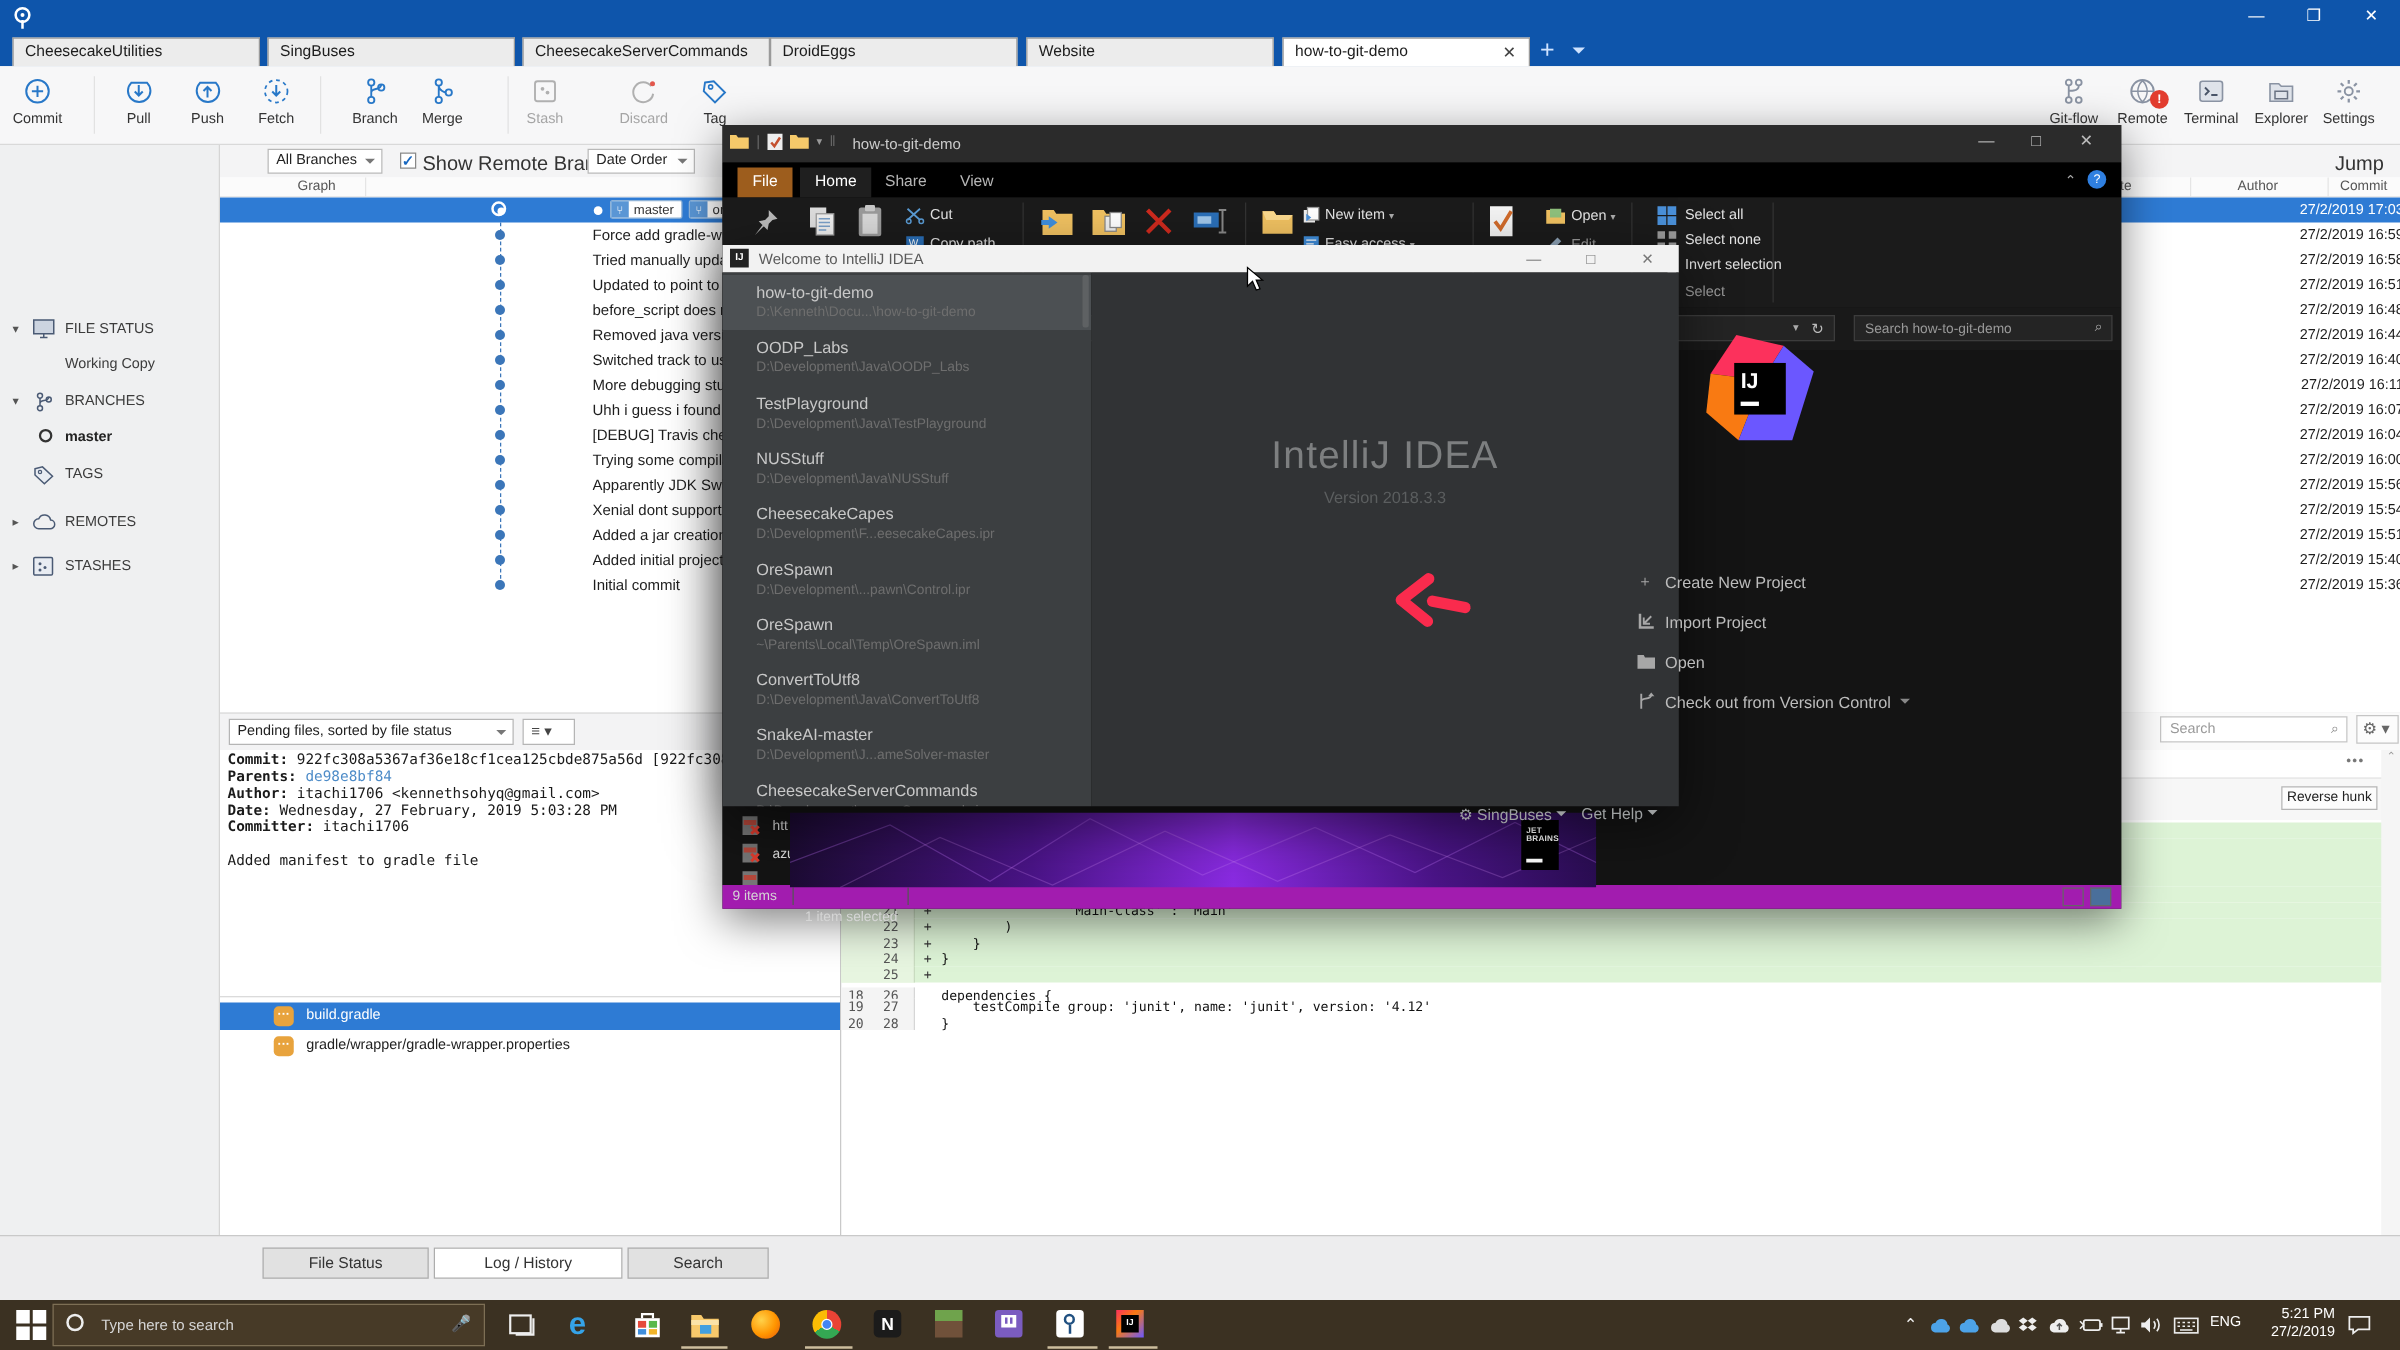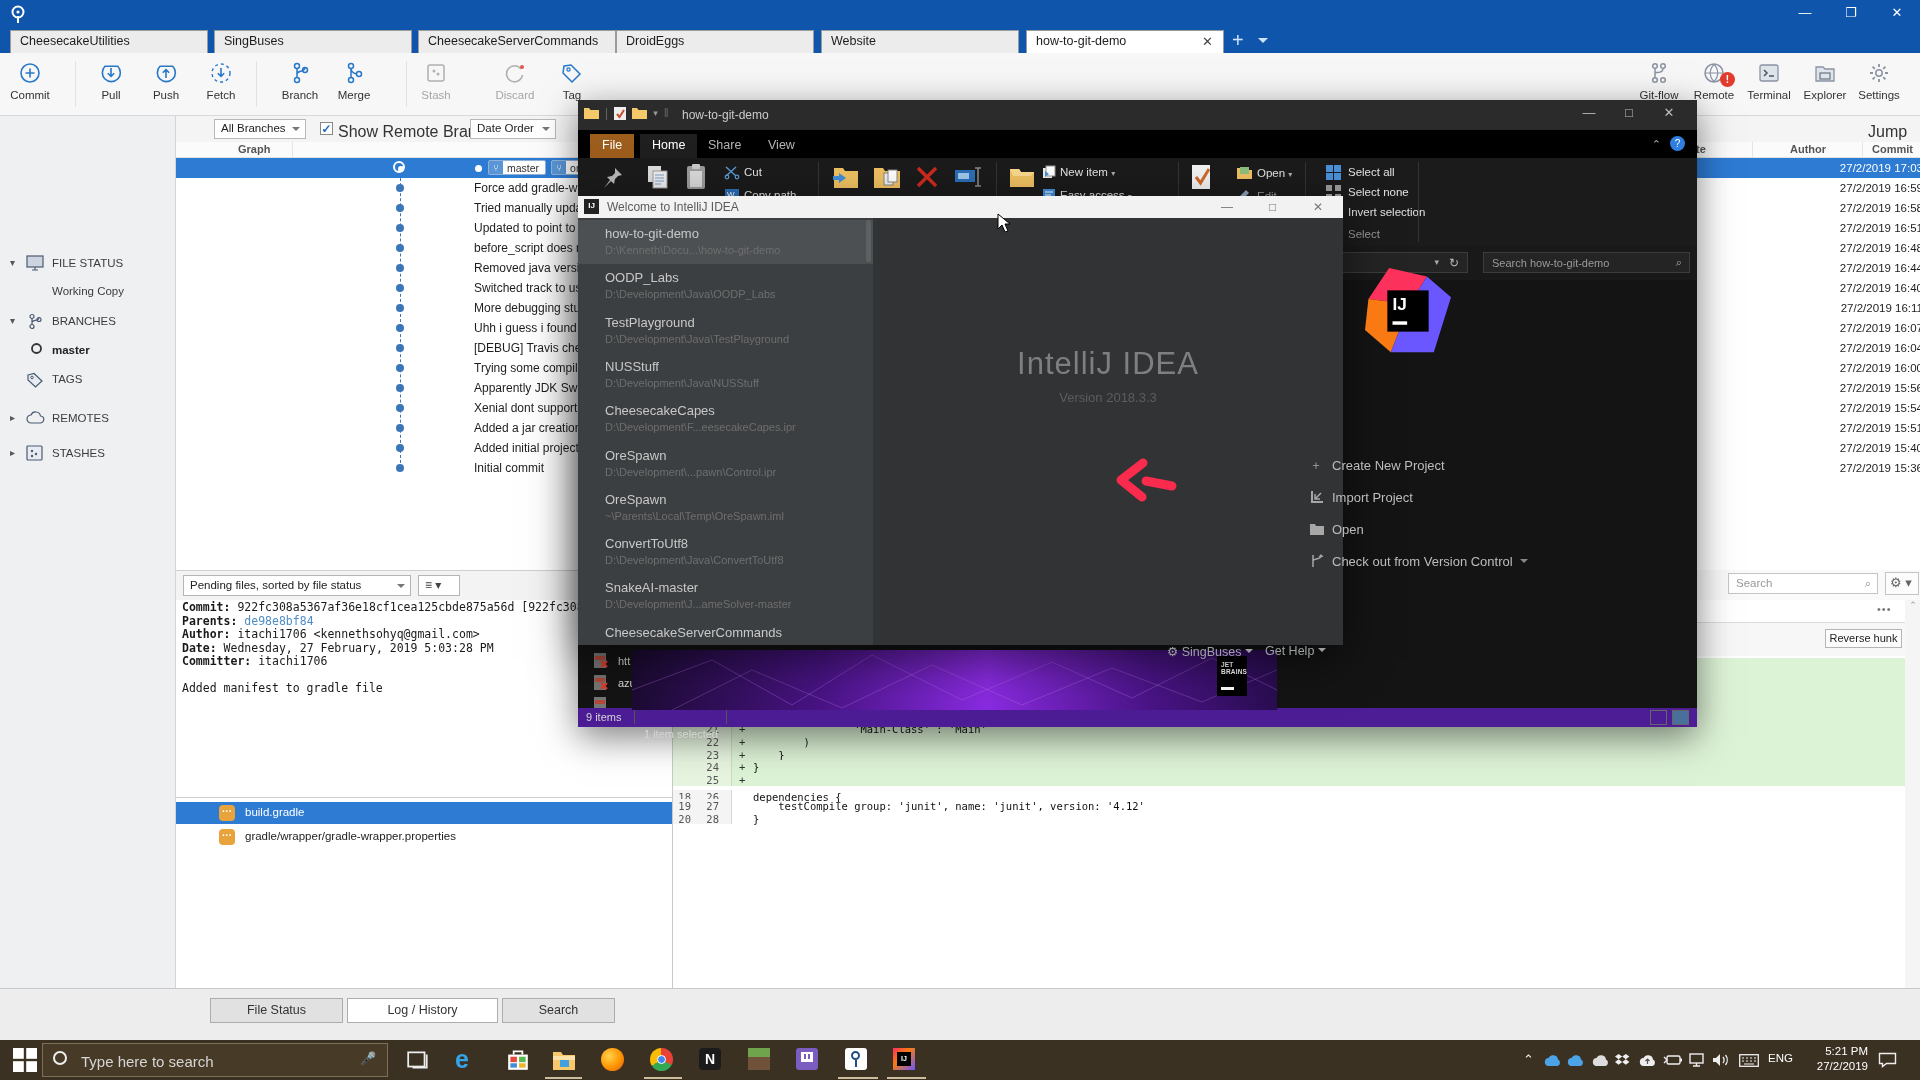--- a/index.html
+++ b/index.html
@@ -37,21 +37,21 @@
   .sbi.child .txt { left:52px; }
   .sbi.bold .txt { font-weight:bold; color:#222; }
 
   .st-filterbar { left:176px; top:116px; width:1744px; height:26px; background:#f4f4f5; }
   .selbox { position:absolute; background:#fff; border:1px solid #b8b8b8; font-size:11.5px; color:#222; padding:2px 0 0 6px; }
   .selbox .car { position:absolute; right:5px; top:7px; width:0; height:0; border:4px solid transparent; border-top-color:#777; }
   .cbx { position:absolute; width:13px; height:13px; background:#fff; border:1px solid #888; color:#1767c0; font-size:12px; line-height:12px; text-align:center; font-weight:bold; }
   .jumpto { position:absolute; font-size:16px; color:#333; }
 
   .st-colheader { left:176px; top:142px; width:1744px; height:16px; background:#fbfbfb; border-bottom:1px solid #e2e2e2; font-size:11px; color:#555; }
-  .st-colheader .cl { position:absolute; top:1px;font-weight:bold; }
+  .st-colheader .cl { position:absolute; top:1px; }
   .colline { position:absolute; top:0; width:1px; background:#e5e5e5; }
 
   .st-rows { left:176px; top:158px; width:1744px; height:320px; background:#fff; }
   .crow { position:absolute; left:0; width:1744px; height:20px; font-size:12px; color:#1e1e1e; }
   .crow.selected { background:#2e7bd4; color:#fff; }
   .crow .dot { position:absolute; left:220px; top:6px; width:8px; height:8px; border-radius:50%; background:#3b76b9; }
   .crow.selected .ring { position:absolute; left:217px; top:3px; width:12px; height:12px; border:2px solid #fff; border-radius:50%; }
   .crow.selected .ring i { position:absolute; left:3px; top:3px; width:6px; height:6px; background:#fff; border-radius:50%; display:block; }
   .crow .msg { position:absolute; left:298px; top:3px; white-space:nowrap; overflow:hidden; max-width:1280px; }
   .crow .dt { position:absolute; left:1605px; width:142px; top:4px; font-size:11.5px; text-align:right; white-space:nowrap; }
@@ -118,21 +118,21 @@
   .rsep { position:absolute; top:4px; width:1px; height:80px; background:#333; }
   .rlbl { position:absolute; font-size:11.5px; color:#e2e2e2; white-space:nowrap; }
   .rlbl .carr { font-size:8px; color:#aaa; }
   .ex-address { position:absolute; left:0; top:146px; width:1119px; height:34px; background:#191919; }
   .addrbox { position:absolute; left:8px; top:6px; width:882px; height:21px; background:#242424; border:1px solid #3c3c3c; color:#bbb; }
   .srchbox { position:absolute; left:905px; top:6px; width:207px; height:21px; background:#242424; border:1px solid #3c3c3c; color:#9a9a9a; font-size:11px; padding:4px 0 0 8px; }
   .ex-files { position:absolute; left:0; top:180px; width:1119px; height:428px; background:#141414; }
   .exitem { position:absolute; left:14px; width:110px; height:19px; color:#ddd; font-size:11px; }
   .exitem .fi { position:absolute; left:0; top:0; width:17px; height:17px; }
   .exitem .ft { position:absolute; left:26px; top:3px; }
-  .ex-status { position:absolute; left:0; top:608px; width:1119px; height:19px; background:#4c1d95; color:#d5d5d5; font-size:11px; }
+  .ex-status { position:absolute; left:0; top:608px; width:1119px; height:19px; background:#a21caf; color:#d5d5d5; font-size:11px; }
   .ex-status .s1 { position:absolute; left:8px; top:3px; }
   .ex-status .sep { position:absolute; top:2px; width:1px; height:14px; background:#555; }
   .ex-status .s2 { position:absolute; left:66px; top:20px; }
   .viewbtn { position:absolute; top:2px; width:17px; height:15px; border:1px solid #666; }
 
   
   .splash { left:632px; top:650px; width:645px; height:60px; background:linear-gradient(100deg,#1a0b2e 0%,#3c1173 22%,#7а1fd0 45%,#8928e0 55%,#4a1487 75%,#2c0d52 100%); overflow:hidden; }
   .jb { position:absolute; left:585px; top:6px; width:30px; height:40px; background:#000; color:#fff; }
   .jb .jbt { position:absolute; left:4px; top:5px; font-size:6.5px; font-weight:bold; line-height:7px; letter-spacing:.2px; }
   .jb .jbd { position:absolute; left:4px; bottom:6px; width:13px; height:3px; background:#fff; }
@@ -155,21 +155,21 @@
   .wact { position:absolute; left:437px; font-size:13px; color:#bcbcbc; }
   .wact .wic { position:absolute; left:0; top:0; width:14px; height:14px; color:#a7a7a7; font-size:12px; line-height:14px; }
   .wact .wtx { position:absolute; left:22px; top:0; white-space:nowrap; }
   .wfoot { position:absolute; top:426px; font-size:12.5px; color:#9da0a1; }
   .dcar { display:inline-block; width:0; height:0; border:4px solid transparent; border-top-color:#9da0a1; vertical-align:middle; margin-left:4px; }
 
   
   .taskbar { left:0; top:1040px; width:1920px; height:40px; background:#3b3122; z-index:70; }
   .tsearch { position:absolute; left:42px; top:3px; width:346px; height:34px; background:#473a27; border:1px solid #7d6f55; }
   .tsearch .ring { position:absolute; left:10px; top:7px; width:14px; height:14px; border:2px solid #eee; border-radius:50%; }
-  .tsearch .ph { position:absolute; left:38px; top:9px; font-size:15px; color:#d6d6d6; }
+  .tsearch .ph { position:absolute; left:38px; top:9px; font-size:12px; color:#d6d6d6; }
   .tsearch .mic { position:absolute; right:10px; top:7px; color:#ddd; font-size:13px; }
   .tico { position:absolute; top:8px; width:24px; height:24px; }
   .tuline { position:absolute; top:37px; height:2px; background:#cdbd9d; }
   .trico { position:absolute; top:12px; font-size:13px; color:#eee; }
   .tclock { position:absolute; left:1800px; top:4px; width:68px; text-align:right; font-size:11.5px; color:#fff; line-height:15px; }
   .teng { position:absolute; left:1768px; top:12px; font-size:11.5px; color:#fff; }
 
   svg { overflow:visible; }
 </style>
 </head>

